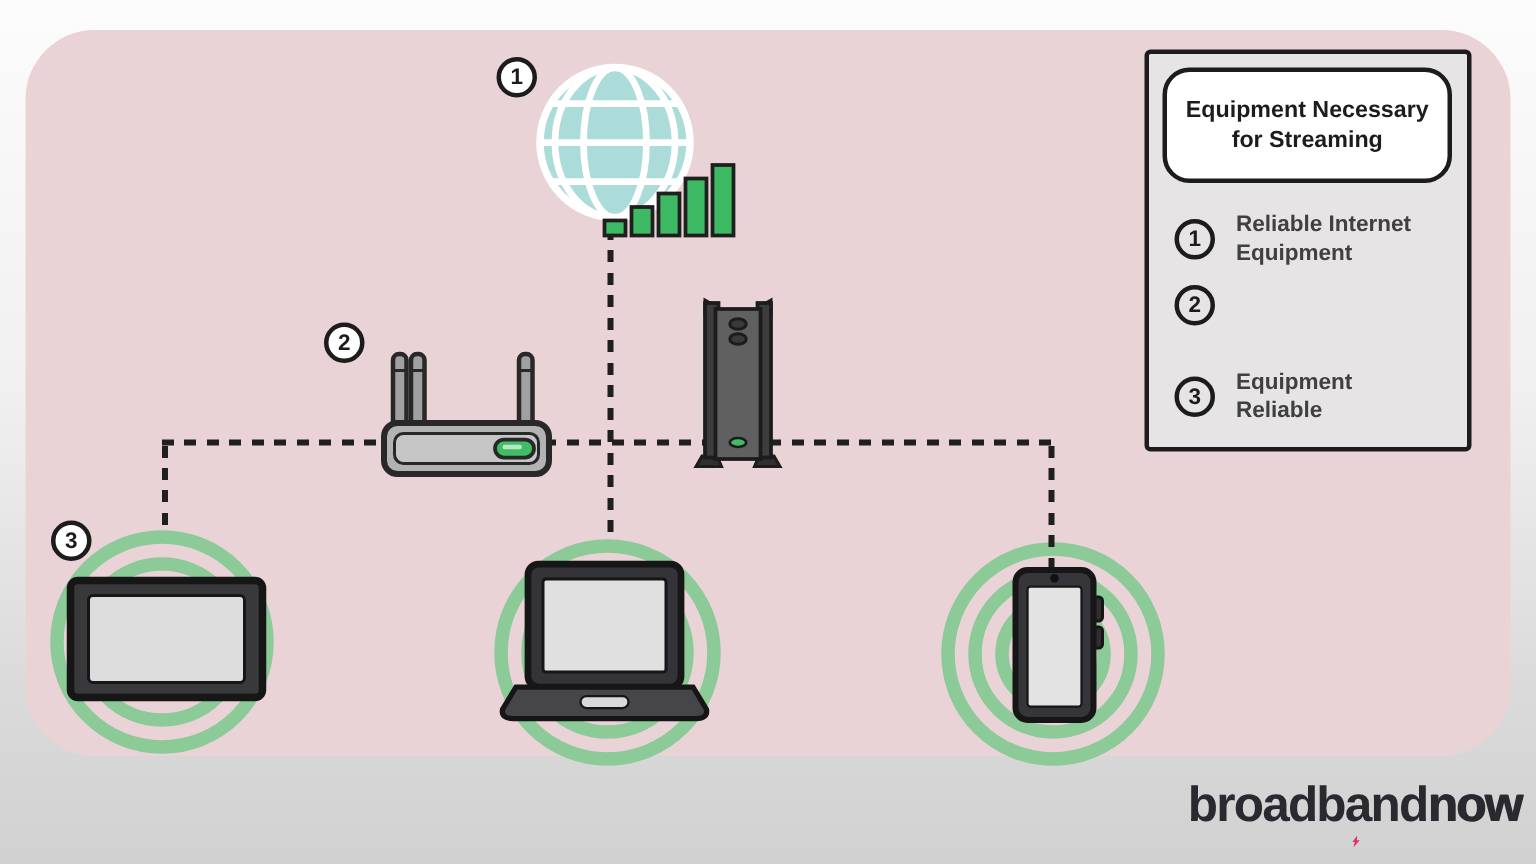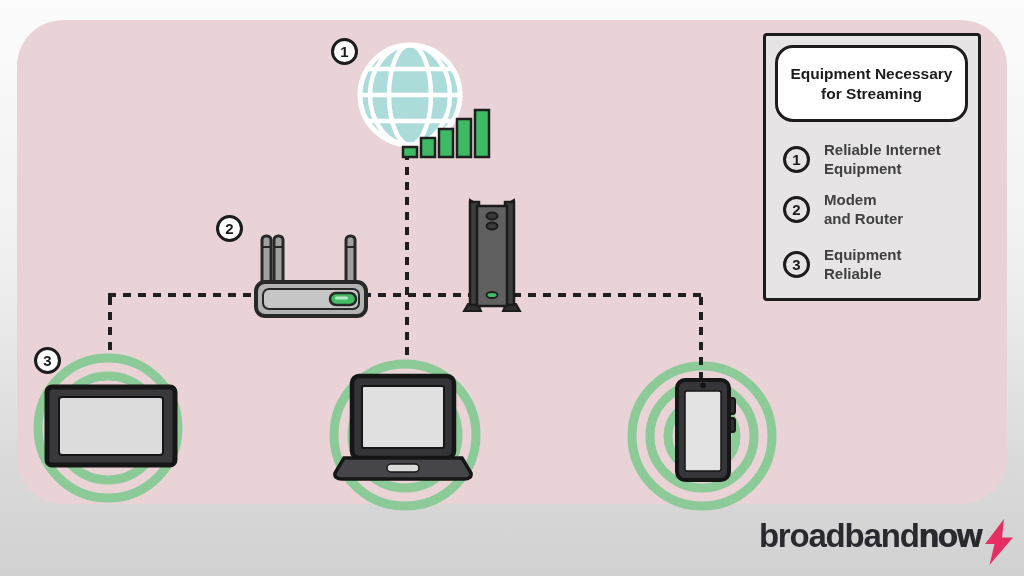--- a/index.html
+++ b/index.html
@@ -36,21 +36,21 @@
   }
   .legend-title{font-size:15.5px;font-weight:bold;color:#1c1c1c;line-height:19.5px;padding:0 10px;}
   .legend-row{position:absolute;left:17px;display:flex;align-items:center;}
   .legend-row .lbadge{
     width:27px;height:27px;border-radius:50%;background:#e6e4e4;border:3px solid #1c1c1c;
     box-sizing:border-box;display:flex;align-items:center;justify-content:center;
     font-size:15px;font-weight:bold;color:#1c1c1c;flex:0 0 auto;
   }
   .legend-row .llabel{margin-left:14px;font-size:15px;font-weight:bold;color:#404040;line-height:19px;}
   
-  .logo{position:absolute;right:10px;top:517px;height:48px;display:flex;z-index:6;}
+  .logo{position:absolute;right:10px;top:517px;height:48px;display:flex;align-items:center;z-index:6;flex-direction:column;}
   .logo-text{font-size:33px;color:#2a2930;letter-spacing:-1.2px;font-weight:bold;}
   .logo-text .bb{font-weight:bold;}
   .logo-text .now{font-weight:bold;text-shadow:0.8px 0 #2a2930;}
   .logo-bolt{margin-left:3px;margin-top:2px;}
 </style>
 </head>
 <body>
 
 <div id="stage">
 
@@ -166,24 +166,20 @@
     <div class="legend-row" style="top:104px">
       <div class="lbadge">1</div>
       <div class="llabel">
         <div>Reliable Internet</div>
         <div>Equipment</div>
       </div>
     </div>
 
     <div class="legend-row" style="top:154px">
       <div class="lbadge">2</div>
-      <div class="llabel">
-        <div>Modem</div>
-        <div>and Router</div>
-      </div>
     </div>
 
     <div class="legend-row" style="top:209px">
       <div class="lbadge">3</div>
       <div class="llabel">
         <div>Equipment</div>
         <div>Reliable</div>
       </div>
     </div>
   </div>

